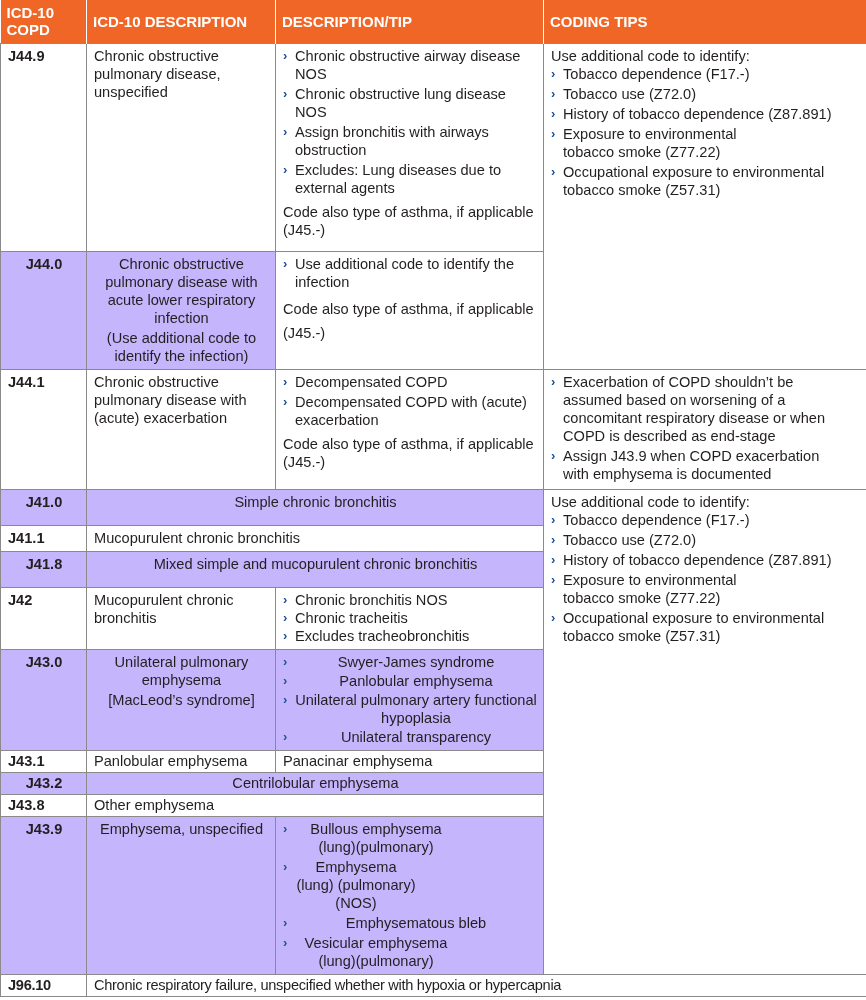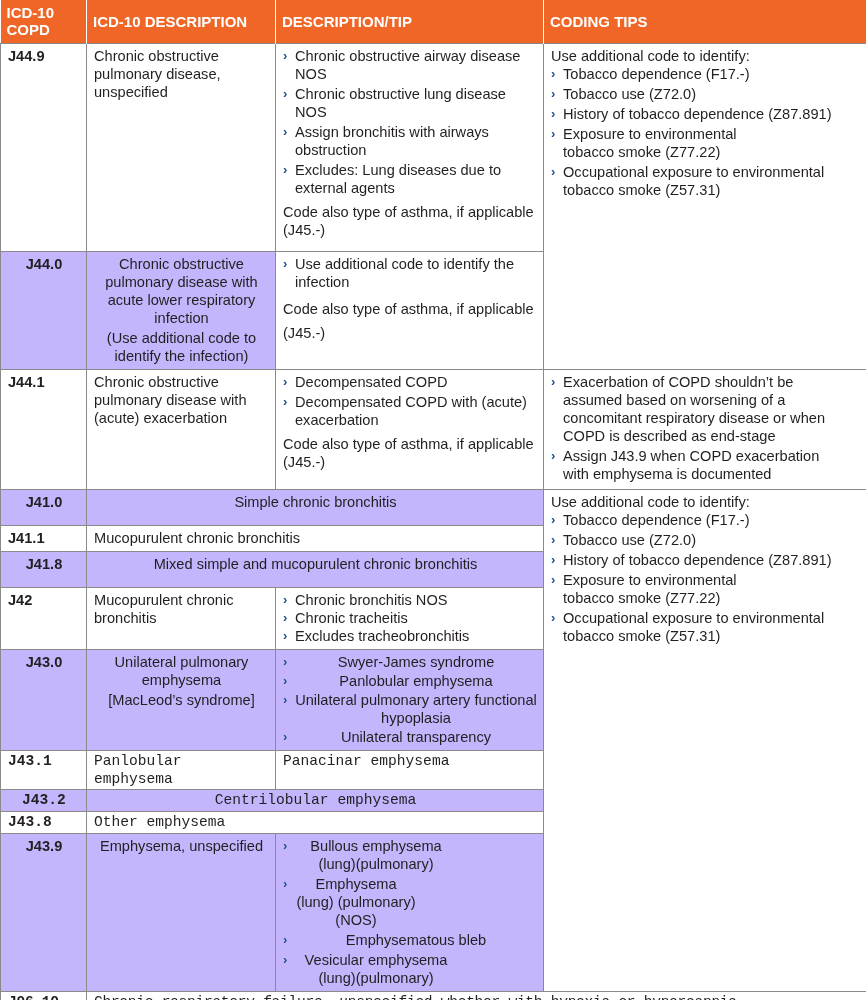--- a/index.html
+++ b/index.html
@@ -17,21 +17,21 @@
   tr.shade td.sh { background: #c4b5fd; text-align: center; }
   td.code { font-weight: bold; }
   td.white { background: #ffffff; }
   ul { list-style: none; margin: 0; padding: 0; }
   li { position: relative; padding-left: 12px; margin-bottom: 2px; }
   li .chev { position: absolute; left: 0; top: 0; color: #1d4f91; font-weight: bold; font-size: 13px; }
   .note { margin-top: 6px; }
   .note2 { margin-top: 6px; line-height: 24px; }
   .sub { margin-top: 2px; }
   .cond { font-family: "Liberation Sans Narrow", "Liberation Sans", sans-serif; letter-spacing: -0.3px; }
-  tr.small td { padding-top: 1px; padding-bottom: 1px; font-family: Liberation Mono, monospace; }
+  tr.small td { padding-top: 1px; padding-bottom: 1px; }
 </style>
 </head>
 <body>
 
 <table>
   <colgroup>
       <col class="c1">
       <col class="c2">
       <col class="c3">
       <col class="c4">

